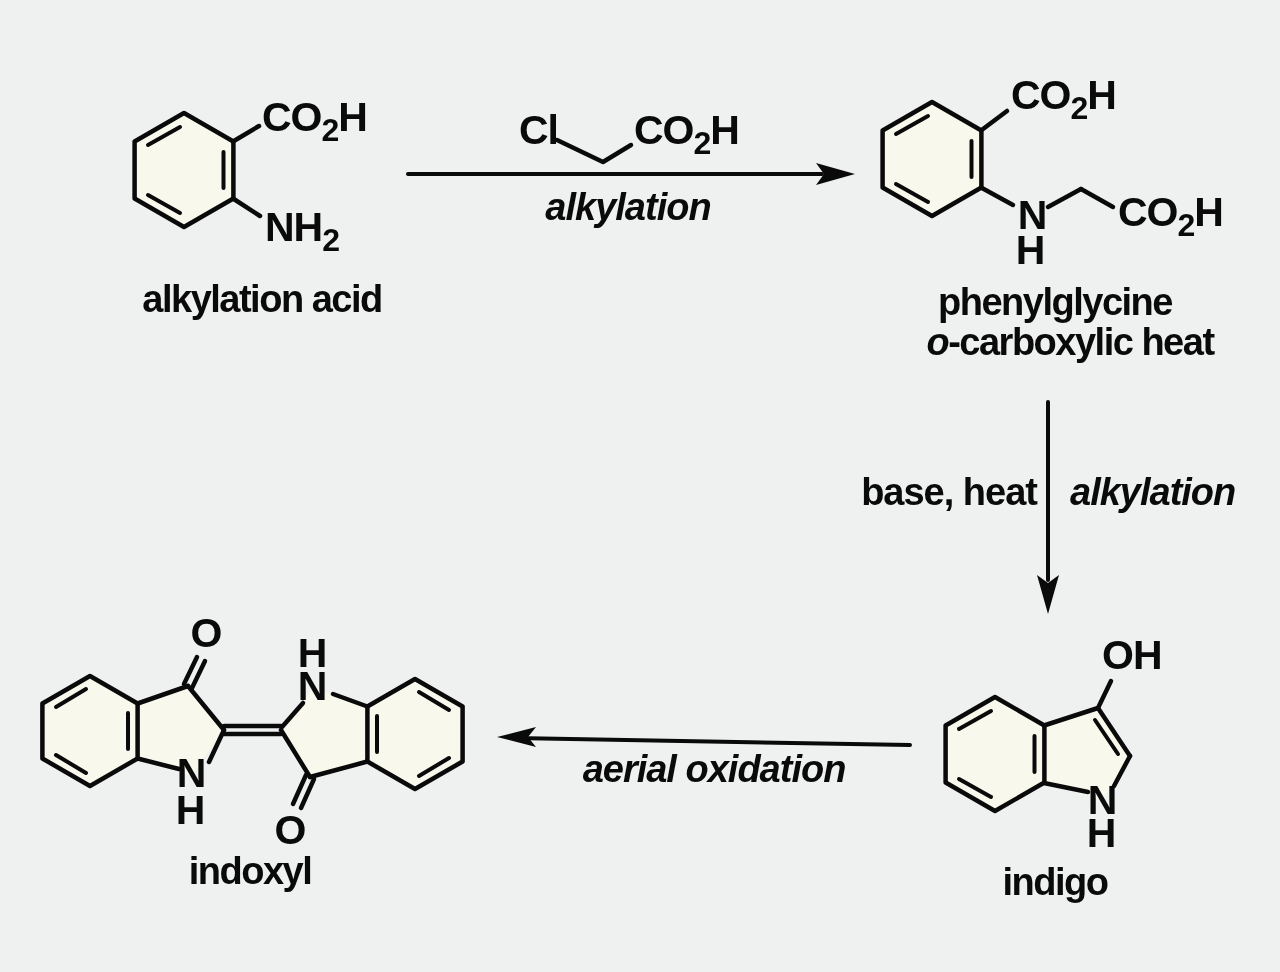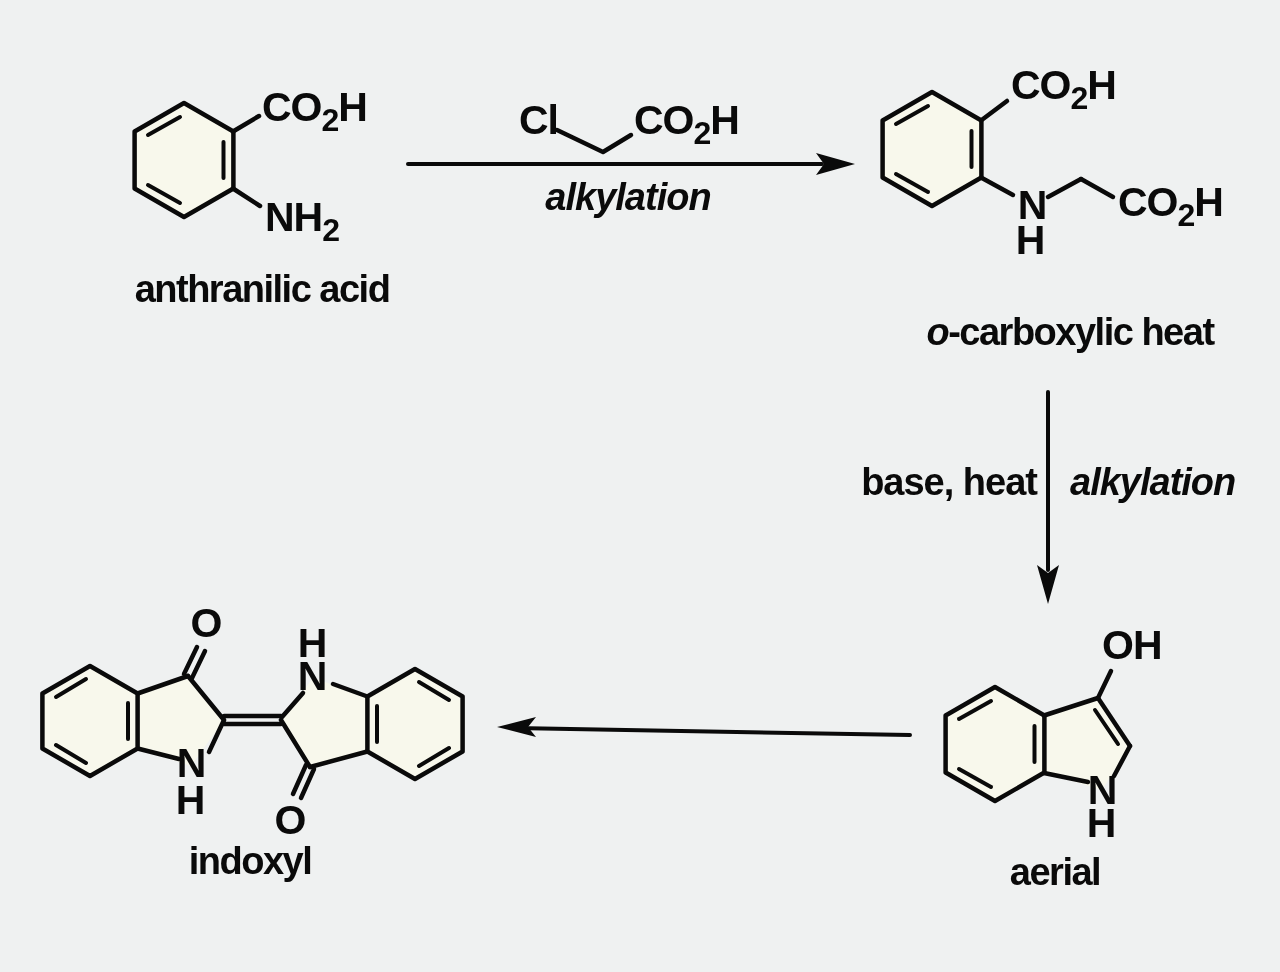--- a/index.html
+++ b/index.html
@@ -3,21 +3,21 @@
 <meta charset="utf-8">
 <style>
   html,body{margin:0;padding:0;}
   body{
     width:1280px;height:972px;
     background:#eff1f1;
     overflow:hidden;
     position:relative;
     font-family:"Liberation Sans",sans-serif;
   }
-  .scheme{position:absolute;left:0;top:2px;width:1280px;height:827px;}
+  .scheme{position:absolute;left:0;top:12px;width:1280px;height:827px;}
   svg.bonds{position:absolute;left:0;top:0;z-index:1;}
   .txt{position:absolute;z-index:2;color:#0a0a0a;white-space:nowrap;}
   .atom{
     font-weight:700;font-size:41px;line-height:42px;
     letter-spacing:-1px;
   }
   .atom sub{
     font-size:32px;line-height:0;letter-spacing:-1px;
     position:relative;top:10px;vertical-align:baseline;
   }
@@ -139,22 +139,24 @@
   <div class="txt atom ctr" style="left:1102px;top:767px">N</div>
   <div class="txt atom ctr" style="left:1101px;top:800px">H</div>
 
   <div class="txt atom ctr" style="left:206px;top:600px">O</div>
   <div class="txt atom ctr" style="left:191px;top:740px">N</div>
   <div class="txt atom ctr" style="left:190px;top:777px">H</div>
   <div class="txt atom ctr" style="left:312px;top:620px">H</div>
   <div class="txt atom ctr" style="left:312px;top:653px">N</div>
   <div class="txt atom ctr" style="left:290px;top:797px">O</div>
 
-  <div class="txt cname" style="left:262px;top:266px">anthranilic acid</div>
+  <div class="txt cname" style="left:262px;top:266px">alkylation acid</div>
+  <div class="txt cname" style="left:1055px;top:269px">phenylglycine</div>
   <div class="txt cname" style="left:1070px;top:309px"><span class="it">o</span><span>-carboxylic heat</span></div>
-  <div class="txt cname" style="left:1055px;top:849px">aerial</div>
+  <div class="txt cname" style="left:1055px;top:849px">indigo</div>
   <div class="txt cname" style="left:250px;top:838px">indoxyl</div>
 
   <div class="txt rxn ctr" style="left:628px;top:174px">alkylation</div>
   <div class="txt cond" style="right:243px;top:459px">base, heat</div>
   <div class="txt rxn" style="left:1070px;top:459px">alkylation</div>
+  <div class="txt rxn ctr" style="left:714px;top:736px">aerial oxidation</div>
 
 </div>
 
 </body></html>

